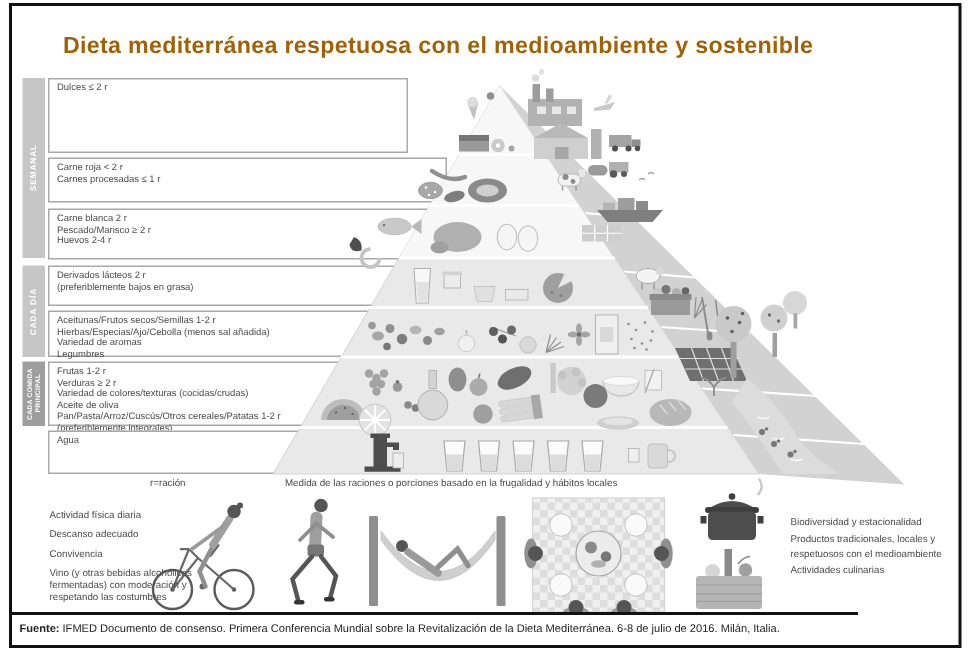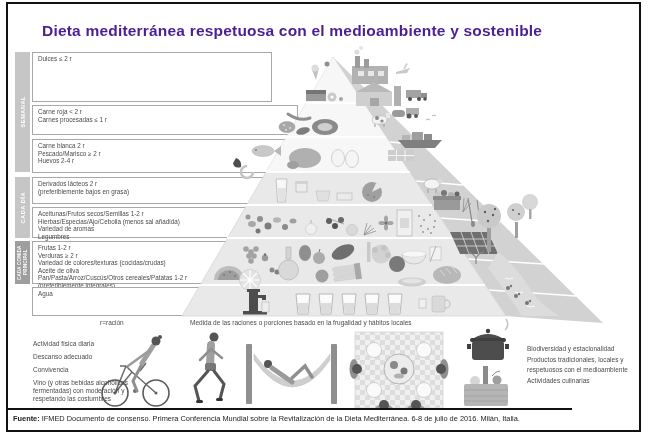--- a/index.html
+++ b/index.html
@@ -1,21 +1,21 @@
 <!DOCTYPE html>
 <html><head>
 <meta charset="utf-8">
 <style>
   html,body{margin:0;padding:0;}
   body{
     width:649px;height:436px;position:relative;overflow:hidden;background:#fff;
     font-family:"Liberation Sans", sans-serif;color:#444;
   }
   .frame{position:absolute;left:6px;top:2px;width:635px;height:430px;border:2px solid #111;box-sizing:border-box;pointer-events:none;z-index:6;}
-  .title{position:absolute;left:42px;top:12px;font-size:15.5px;font-weight:bold;color:#4c1d95;letter-spacing:.2px;z-index:3;}
+  .title{position:absolute;left:42px;top:12px;font-size:15.5px;font-weight:bold;color:#a16207;letter-spacing:.2px;z-index:3;}
   .sidebar{position:absolute;left:15px;width:15px;display:flex;align-items:center;justify-content:center;z-index:1;}
   .vtext{writing-mode:vertical-rl;transform:rotate(180deg);font-size:5.5px;font-weight:bold;color:#fff;letter-spacing:.6px;text-align:center;line-height:6px;}
   #sb-semanal{top:52px;height:120px;background:#c6c6c6;}
   #sb-cadadia{top:177px;height:61px;background:#c6c6c6;}
   #sb-comida{top:241px;height:43px;background:#9e9e9e;}
   #sb-comida .vtext{font-size:4.5px;letter-spacing:.2px;line-height:5.5px;}
   .tierbox{position:absolute;left:32px;background:#fff;border:1px solid #a8a8a8;box-sizing:border-box;padding:2px 0 0 5px;z-index:1;}
   .tierbox .ln{font-size:6.3px;line-height:7.6px;color:#4a4a4a;}
   #tb1{top:52px;height:50px;width:240px;}
   #tb2{top:105px;height:30px;width:266px;}

